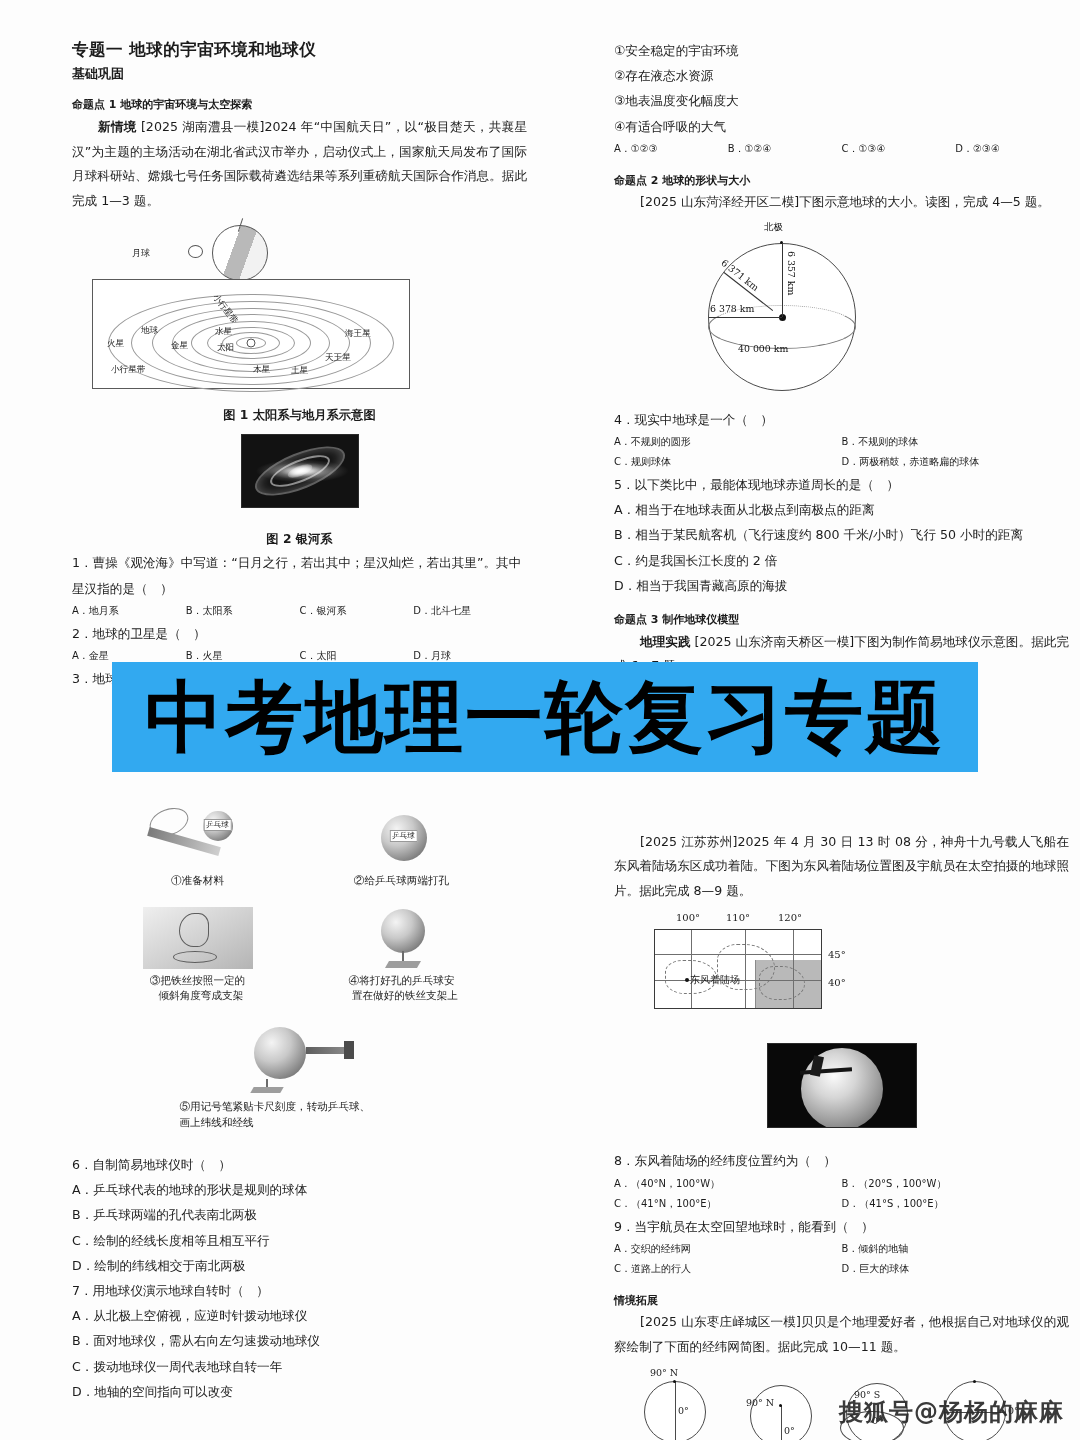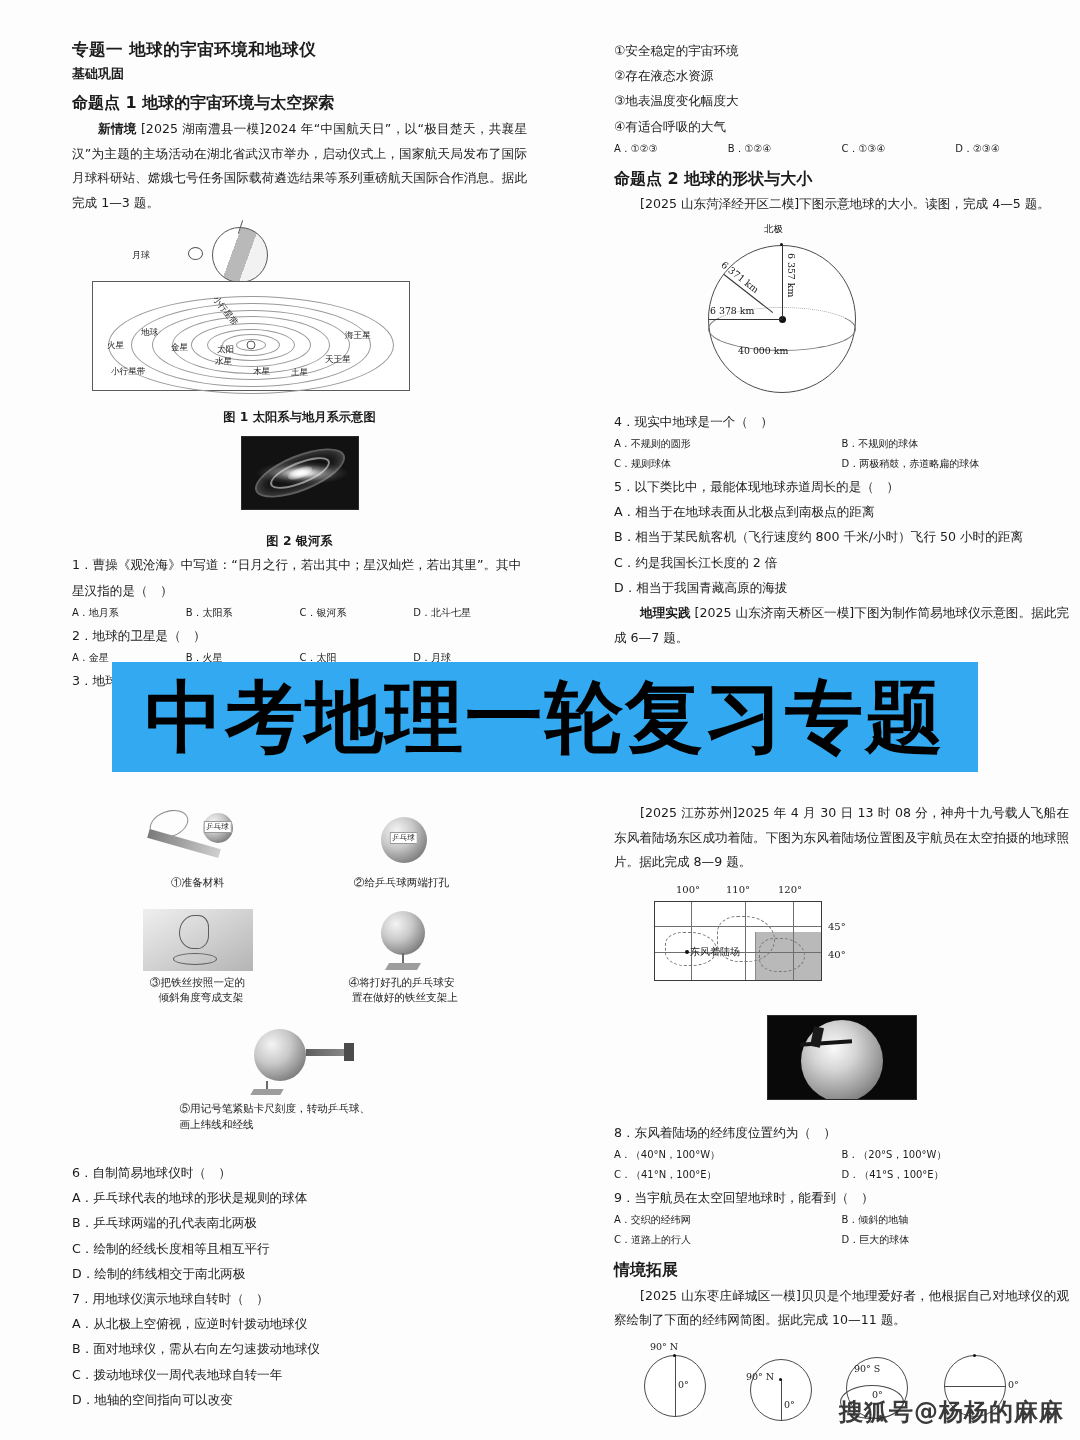--- a/index.html
+++ b/index.html
@@ -24,21 +24,21 @@
   .col-right { left: 614px; }
 
   .h-title {
     font-size: 16.5px; font-weight: bold; letter-spacing: .5px;
     line-height: 1.45; margin-bottom: 2px;
   }
   .h-sub {
     font-size: 13px; font-weight: bold; line-height: 1.5;
   }
   .h-point {
-    font-size: 16px; font-weight: bold; line-height: 1.6; margin-top: 7px;
+    font-size: 11px; font-weight: bold; line-height: 1.6; margin-top: 13px;
   }
   .para {
     font-size: 12.6px; line-height: 1.95; text-align: justify;
     text-indent: 0; margin-top: 1px;
   }
   .para .tagstrong { font-weight: bold; }
   .indent { text-indent: 26px; }
   .q {
     font-size: 12.6px; line-height: 2.0;
   }
@@ -260,21 +260,21 @@
         <div class="orbit" style="width:58px;height:22px;"></div>
         <div class="orbit" style="width:88px;height:32px;"></div>
         <div class="orbit" style="width:120px;height:44px;"></div>
         <div class="orbit" style="width:158px;height:58px;"></div>
         <div class="orbit" style="width:198px;height:70px;"></div>
         <div class="orbit" style="width:240px;height:84px;"></div>
         <div class="orbit" style="width:286px;height:98px;"></div>
         <div class="sun-dot"></div>
 
         <div class="planet-lbl" style="left:124px; top:62px;">太阳</div>
-        <div class="planet-lbl" style="left:122px; top:46px;margin-top:28px;">水星</div>
+        <div class="planet-lbl" style="left:122px; top:46px;">水星</div>
         <div class="planet-lbl" style="left:78px;  top:60px;">金星</div>
         <div class="planet-lbl" style="left:48px;  top:45px;">地球</div>
         <div class="planet-lbl" style="left:14px;  top:58px;">火星</div>
         <div class="planet-lbl" style="left:160px; top:84px;">木星</div>
         <div class="planet-lbl" style="left:198px; top:85px;">土星</div>
         <div class="planet-lbl" style="left:232px; top:72px;">天王星</div>
         <div class="planet-lbl" style="left:252px; top:48px;">海王星</div>
         <div class="planet-lbl" style="left:18px;  top:84px;">小行星带</div>
         <div class="planet-lbl" style="left:126px; top:12px; transform:rotate(52deg); transform-origin:left top;">小行星带</div>
       </div>
@@ -354,21 +354,21 @@
             <div style="position:absolute;left:56px;top:58px;width:2px;height:10px;background:#6b6b6b;"></div>
             <div style="position:absolute;left:42px;top:66px;width:30px;height:6px;background:#9d9d9d;transform:skewX(-30deg);"></div>
             <div style="position:absolute;left:96px;top:26px;width:42px;height:7px;background:linear-gradient(90deg,#5e5e5e,#8c8c8c);"></div>
             <div style="position:absolute;left:134px;top:20px;width:10px;height:18px;background:#4b4b4b;"></div>
           </div>
           <div class="step-cap" style="text-align:left;padding-left:30px;">⑤用记号笔紧贴卡尺刻度，转动乒乓球、<br>画上纬线和经线</div>
         </div>
       </div>
     </div>
 
-    <div class="q" style="margin-top:28px;">6．自制简易地球仪时（　）</div>
+    <div class="q" style="margin-top:22px;">6．自制简易地球仪时（　）</div>
     <div class="opt-line">A．乒乓球代表的地球的形状是规则的球体</div>
     <div class="opt-line">B．乒乓球两端的孔代表南北两极</div>
     <div class="opt-line">C．绘制的经线长度相等且相互平行</div>
     <div class="opt-line">D．绘制的纬线相交于南北两极</div>
 
     <div class="q">7．用地球仪演示地球自转时（　）</div>
     <div class="opt-line">A．从北极上空俯视，应逆时针拨动地球仪</div>
     <div class="opt-line">B．面对地球仪，需从右向左匀速拨动地球仪</div>
     <div class="opt-line">C．拨动地球仪一周代表地球自转一年</div>
     <div class="opt-line">D．地轴的空间指向可以改变</div>
@@ -418,20 +418,21 @@
       <span>C．规则球体</span>
       <span>D．两极稍鼓，赤道略扁的球体</span>
     </div>
 
     <div class="q">5．以下类比中，最能体现地球赤道周长的是（　）</div>
     <div class="opt-line">A．相当于在地球表面从北极点到南极点的距离</div>
     <div class="opt-line">B．相当于某民航客机（飞行速度约 800 千米/小时）飞行 50 小时的距离</div>
     <div class="opt-line">C．约是我国长江长度的 2 倍</div>
     <div class="opt-line">D．相当于我国青藏高原的海拔</div>
 
+    <div class="h-point">命题点 3 制作地球仪模型</div>
     <div class="para indent"><span class="tagstrong">地理实践</span> <span>[2025 山东济南天桥区一模]下图为制作简易地球仪示意图。据此完成 6—7 题。</span></div>
 
     <div style="height:150px;"></div>
 
     <div class="para indent">[2025 江苏苏州]2025 年 4 月 30 日 13 时 08 分，神舟十九号载人飞船在东风着陆场东区成功着陆。下图为东风着陆场位置图及宇航员在太空拍摄的地球照片。据此完成 8—9 题。</div>
 
     <div class="fig-map">
       <div class="map-lbl" style="left:62px;  top:1px;">100°</div>
       <div class="map-lbl" style="left:112px; top:1px;">110°</div>
       <div class="map-lbl" style="left:164px; top:1px;">120°</div>

